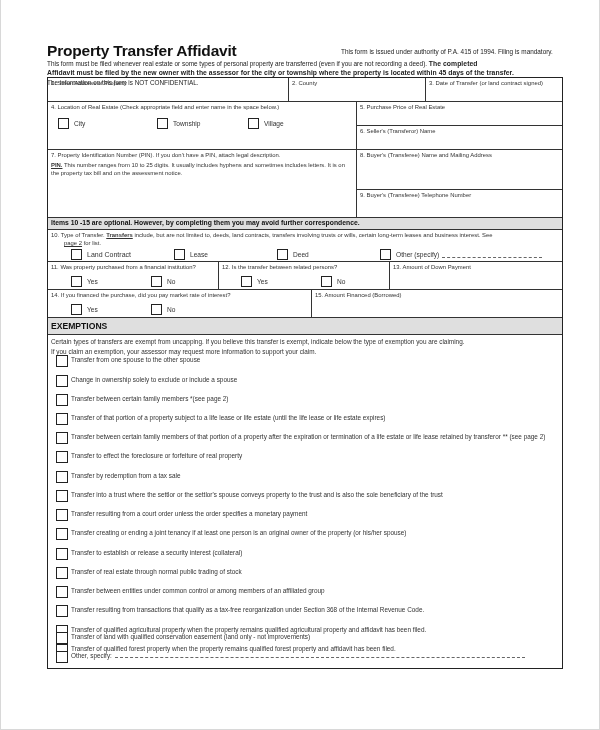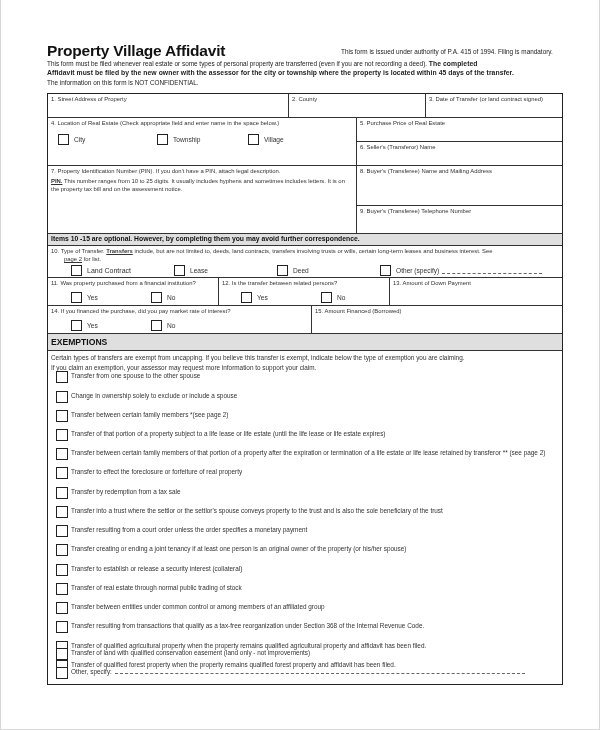--- a/index.html
+++ b/index.html
@@ -5,21 +5,21 @@
   * { box-sizing: border-box; margin: 0; padding: 0; }
   html, body { width: 600px; height: 730px; background: #ffffff; overflow: hidden; }
   body { font-family: "Liberation Sans", sans-serif; color: #1a1a1a; position: relative; }
   .page-frame { position: absolute; left: 0; top: 0; width: 600px; height: 730px; border: 1px solid #d8d8d8; border-top: none; }
   .title { position: absolute; left: 47px; top: 42px; font-size: 15.5px; font-weight: bold; letter-spacing: -0.2px; color: #111; }
   .authority { position: absolute; left: 341px; top: 48px; font-size: 6.4px; color: #222; white-space: nowrap; }
   .intro { position: absolute; left: 47px; top: 59px; width: 515px; font-size: 6.4px; line-height: 9.3px; color: #222; }
   .intro b { font-weight: bold; font-size: 6.8px; letter-spacing: 0.05px; }
   .intro .line { display: block; white-space: nowrap; }
 
-  .form { position: absolute; left: 47px; top: 93px; width: 516px; height: 592px; border: 1.3px solid #222; }
+  .form { position: absolute; left: 47px; top: 77px; width: 516px; height: 592px; border: 1.3px solid #222; }
   .cell { position: absolute; border-right: 1px solid #333; border-bottom: 1px solid #333; }
   .cell.nr { border-right: none; }
   .lbl { position: absolute; left: 3px; top: 2px; font-size: 5.9px; color: #333; white-space: nowrap; }
   .cb { display: inline-block; width: 11px; height: 11px; border: 1px solid #222; background: #fff; vertical-align: middle; }
   .opt { position: absolute; display: flex; align-items: center; font-size: 6.6px; color: #333; white-space: nowrap; }
   .opt .cb { margin-right: 5px; }
   .gray-bar { position: absolute; left: 0; width: 100%; background: #dfdfdf; border-bottom: 1px solid #333; }
   .gray-bar span { position: absolute; left: 3px; font-weight: bold; color: #111; white-space: nowrap; }
   .pin-text { position: absolute; left: 3px; top: 11px; width: 300px; font-size: 5.9px; line-height: 8.4px; color: #333; }
   .pin-text u { font-weight: bold; }
@@ -33,21 +33,21 @@
   .ex-item { position: absolute; left: 8px; display: flex; align-items: flex-start; font-size: 6.4px; color: #333; line-height: 8.4px; }
   .ex-item .cb { width: 12px; height: 12px; margin-right: 3px; flex: none; }
   .ex-item .txt { white-space: nowrap; padding-top: 1px; }
   .ex-item .txt.wrap { white-space: normal; width: 485px; }
 </style>
 </head>
 <body>
 
 <div class="page-frame"></div>
 
-<div class="title">Property Village Affidavit</div>
+<div class="title">Property Transfer Affidavit</div>
 <div class="authority">This form is issued under authority of P.A. 415 of 1994. Filing is mandatory.</div>
 <div class="intro">
   <span class="line"><span>This form must be filed whenever real estate or some types of personal property are transferred (even if you are not recording a deed). </span><b>The  completed</b></span>
   <span class="line"><b>Affidavit must be filed by the new owner with the assessor for the city or township where the property is located within 45 days of the transfer.</b></span>
   <span class="line">The information on this form is NOT CONFIDENTIAL.</span>
 </div>
 
 <div class="form">
 
   <div class="cell" style="left:0;top:0;width:241px;height:24px;">

